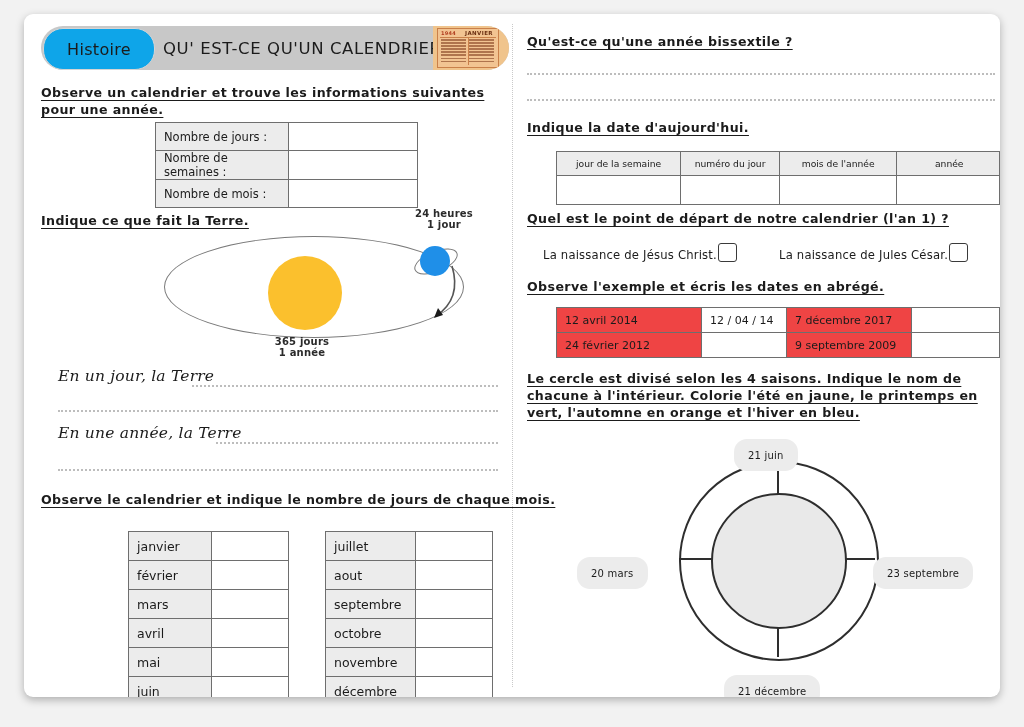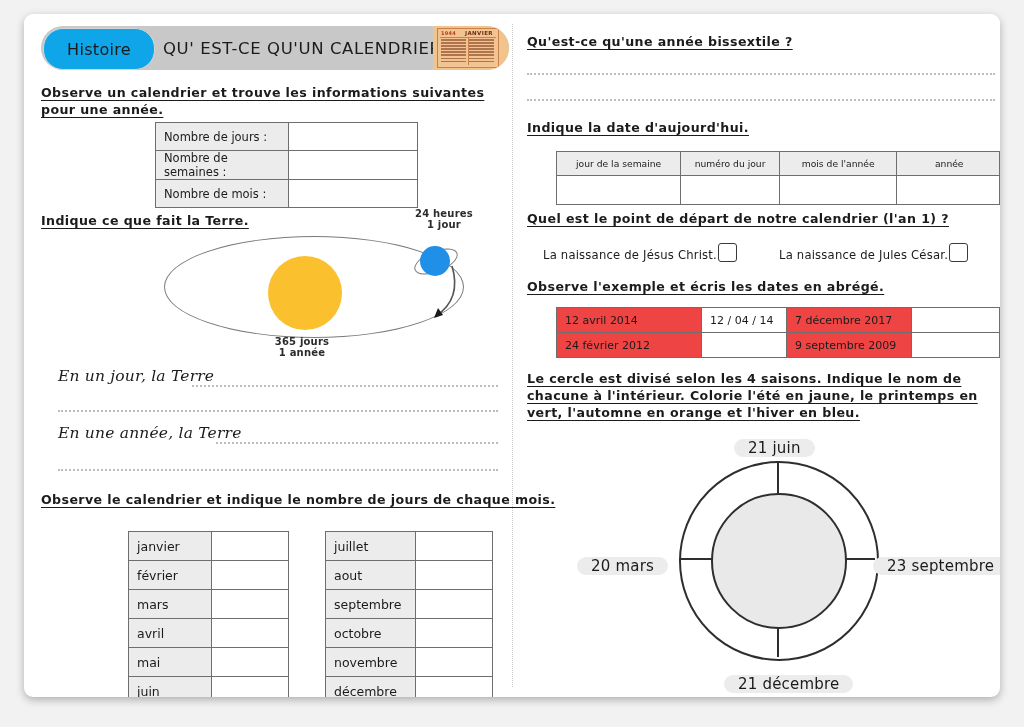--- a/index.html
+++ b/index.html
@@ -257,23 +257,23 @@
   .spoke { position: absolute; background: #2e2e2e; }
   #spoke-n { left: 98px; top: 0px;  width: 2.2px; height: 34px; }
   #spoke-s { left: 98px; top: 162px; width: 2.2px; height: 34px; }
   #spoke-w { left: 0px;  top: 97px; width: 34px; height: 2.2px; }
   #spoke-e { left: 162px; top: 97px; width: 34px; height: 2.2px; }
 
   .season-tag {
     position: absolute;
     background: #ececec;
     border-radius: 13px;
-    height: 18px;
+    height: 32px;
     display: flex; align-items: center; justify-content: center;
-    font-size: 15px;
+    font-size: 10px;
     color: #1b1b1b;
     padding: 0 14px;
     white-space: nowrap;
     letter-spacing: .2px;
   }
   #tag-june { left: 710px; top: 425px; }
   #tag-dec  { left: 700px; top: 661px; }
   #tag-mars { left: 553px; top: 543px; }
   #tag-sept { left: 849px; top: 543px; }
 </style>

